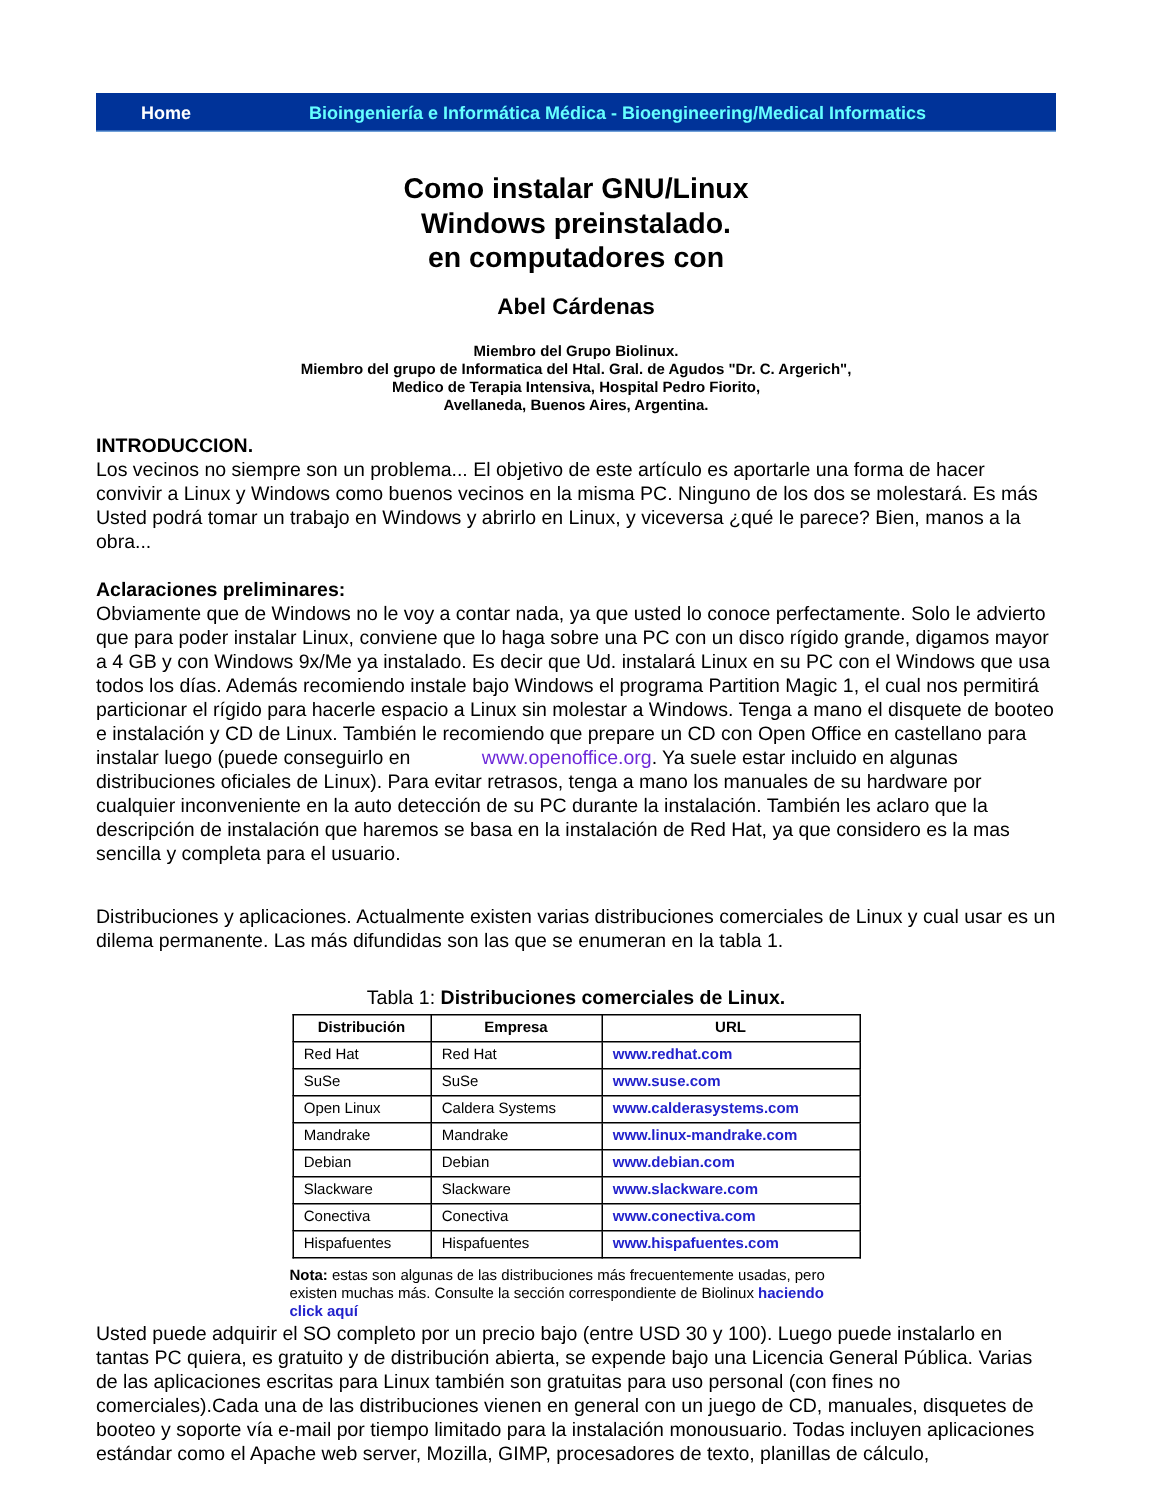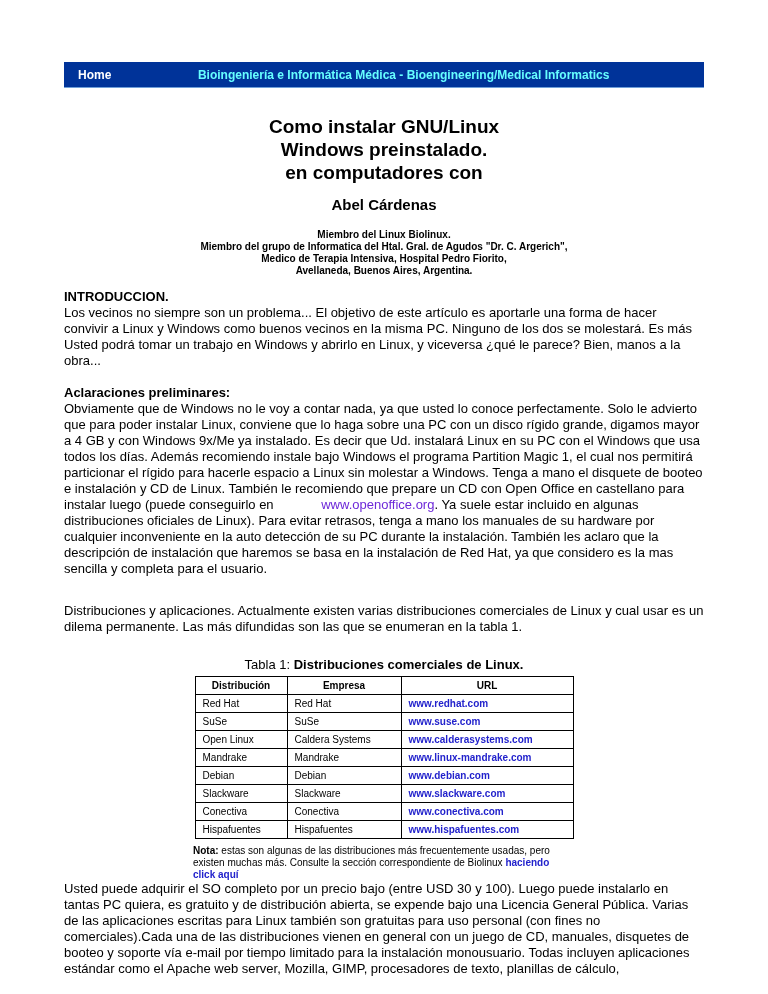--- a/index.html
+++ b/index.html
@@ -20,20 +20,21 @@
   
   .topbar {
     margin: 62px 64px 0 64px;
     height: 26px;
     background: #003399;
     border-bottom: 1px solid #6f9fd8;
     display: flex;
     align-items: center;
     font-size: 12px;
     font-weight: bold;
+    padding-left: 16px;
   }
   .topbar .home {
     color: #ffffff;
     margin-left: 14px;
     text-decoration: none;
     cursor: pointer;
   }
   .topbar .bar-title {
     flex: 1;
     text-align: center;
@@ -146,21 +147,21 @@
 
     <div class="article-title">
       <div>Como instalar GNU/Linux</div>
       <div>Windows preinstalado.</div>
       <div>en computadores con</div>
     </div>
 
     <div class="author">Abel Cárdenas</div>
 
     <div class="affiliations">
-      <div>Miembro del Linux Biolinux.</div>
+      <div>Miembro del Grupo Biolinux.</div>
       <div>Miembro del grupo de Informatica del Htal. Gral. de Agudos "Dr. C. Argerich",</div>
       <div>Medico de Terapia Intensiva, Hospital Pedro Fiorito,</div>
       <div>Avellaneda, Buenos Aires, Argentina.</div>
     </div>
 
     <div class="section-heading first">INTRODUCCION.</div>
     <p class="body-text">Los vecinos no siempre son un problema... El objetivo de este artículo es aportarle una forma de hacer convivir a Linux y Windows como buenos vecinos en la misma PC. Ninguno de los dos se molestará. Es más Usted podrá tomar un trabajo en Windows y abrirlo en Linux, y viceversa ¿qué le parece? Bien, manos a la obra...</p>
 
     <div class="section-heading">Aclaraciones preliminares:</div>
     <p class="body-text"><span>Obviamente que de Windows no le voy a contar nada, ya que usted lo conoce perfectamente. Solo le advierto que para poder instalar Linux, conviene que lo haga sobre una PC con un disco rígido grande, digamos mayor a 4 GB y con Windows 9x/Me ya instalado. Es decir que Ud. instalará Linux en su PC con el Windows que usa todos los días. Además recomiendo instale bajo Windows el programa Partition Magic 1, el cual nos permitirá particionar el rígido para hacerle espacio a Linux sin molestar a Windows. Tenga a mano el disquete de booteo e instalación y CD de Linux. También le recomiendo que prepare un CD con Open Office en castellano para instalar luego (puede conseguirlo en </span><a class="green-link">www.openoffice.org</a><span>. Ya suele estar incluido en algunas distribuciones oficiales de Linux). Para evitar retrasos, tenga a mano los manuales de su hardware por cualquier inconveniente en la auto detección de su PC durante la instalación. También les aclaro que la descripción de instalación que haremos se basa en la instalación de Red Hat, ya que considero es la mas sencilla y completa para el usuario.</span></p>

